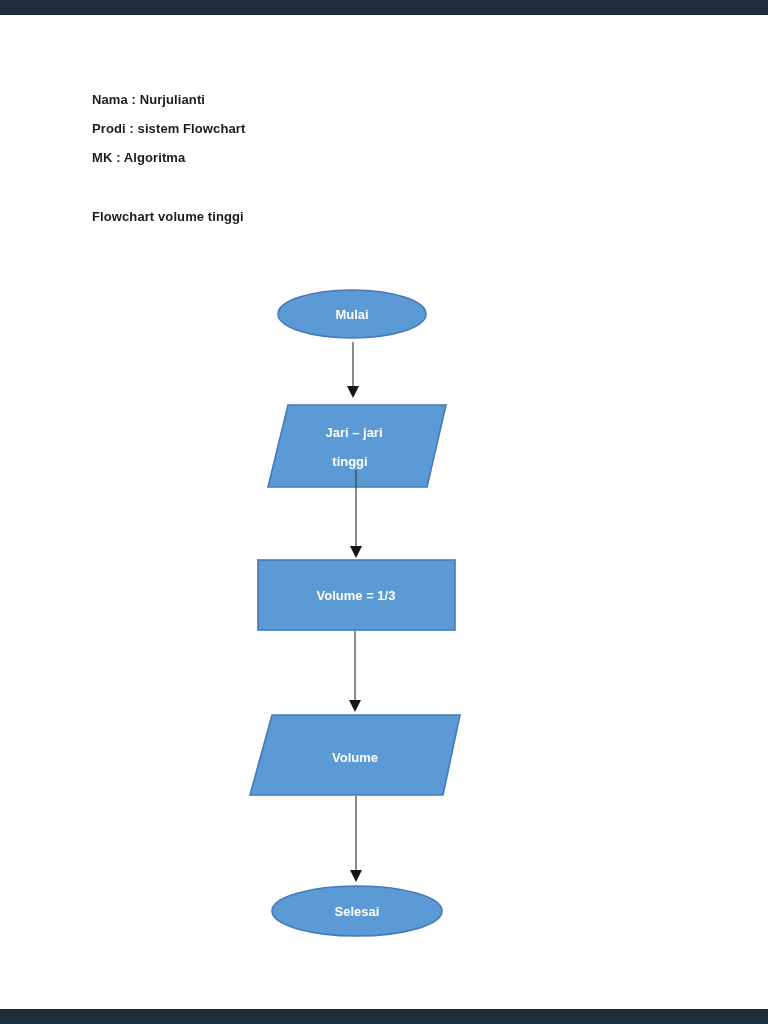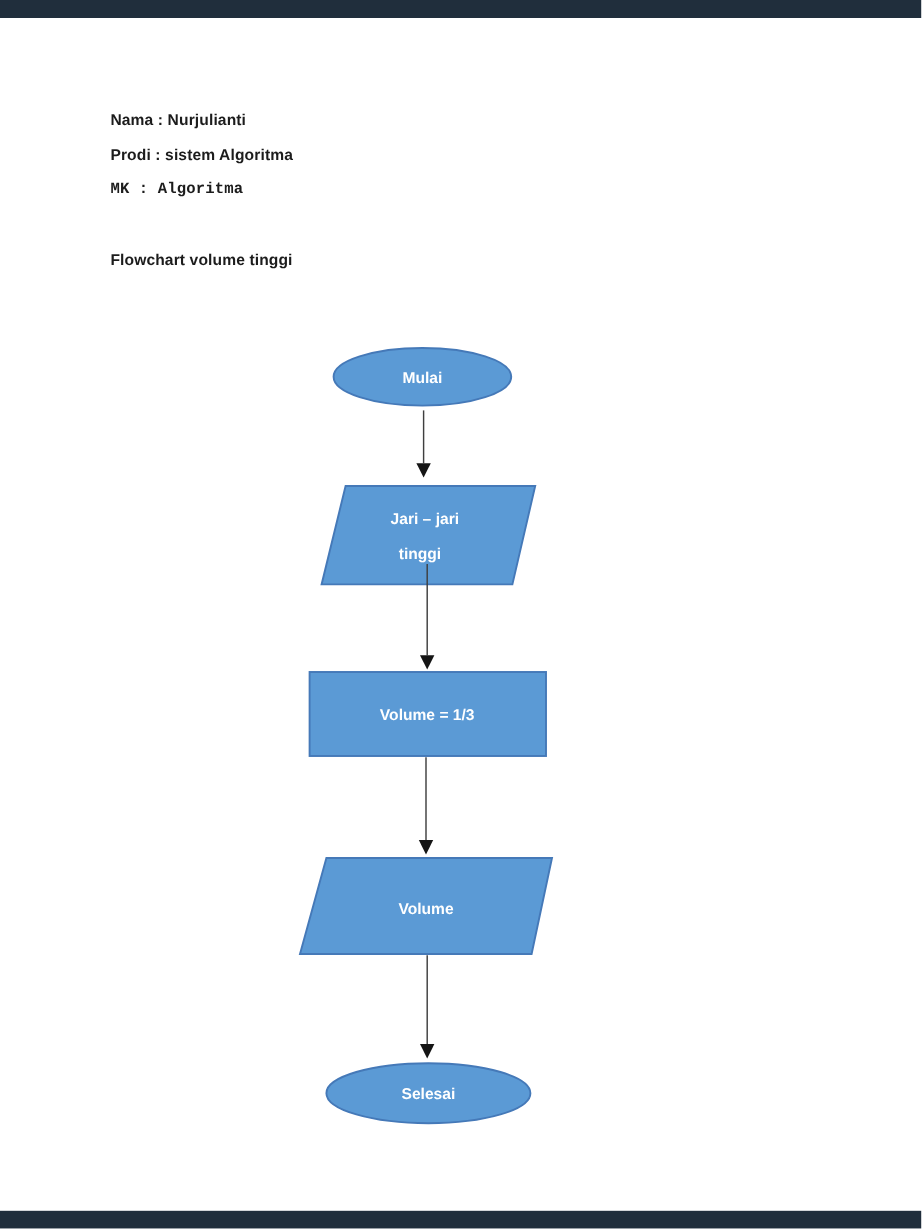--- a/index.html
+++ b/index.html
@@ -25,21 +25,21 @@
     position: absolute;
     left: 92px;
     font-size: 13px;
     font-weight: bold;
     color: #1c1c1c;
     letter-spacing: 0.1px;
     white-space: nowrap;
   }
   .line-nama  { top: 92px; }
   .line-prodi { top: 121px; }
-  .line-mk    { top: 150px; font-family: Liberation Mono, monospace; }
+  .line-mk    { top: 150px; }
   .line-title { top: 209px; }
   svg.flowchart {
     position: absolute;
     left: 0;
     top: 0;
     width: 768px;
     height: 1024px;
   }
   svg .shape {
     fill: #5b9ad5;
@@ -64,21 +64,21 @@
   }
 </style>
 </head>
 <body>
 
 <div class="screen">
 
   <div class="letterbox top"></div>
 
   <div class="doc-line line-nama">Nama : Nurjulianti</div>
-  <div class="doc-line line-prodi">Prodi : sistem Algoritma</div>
+  <div class="doc-line line-prodi">Prodi : sistem Flowchart</div>
   <div class="doc-line line-mk">MK : Algoritma</div>
   <div class="doc-line line-title">Flowchart volume tinggi</div>
 
   <svg class="flowchart" viewBox="0 0 768 1024">
 
     <ellipse class="shape" cx="352" cy="314" rx="74" ry="24"></ellipse>
     <text class="shape-label" x="352" y="319">Mulai</text>
 
     <polygon class="shape" points="288,405 446,405 427,487 268,487"></polygon>
     <text class="shape-label" x="354" y="437">Jari – jari</text>

